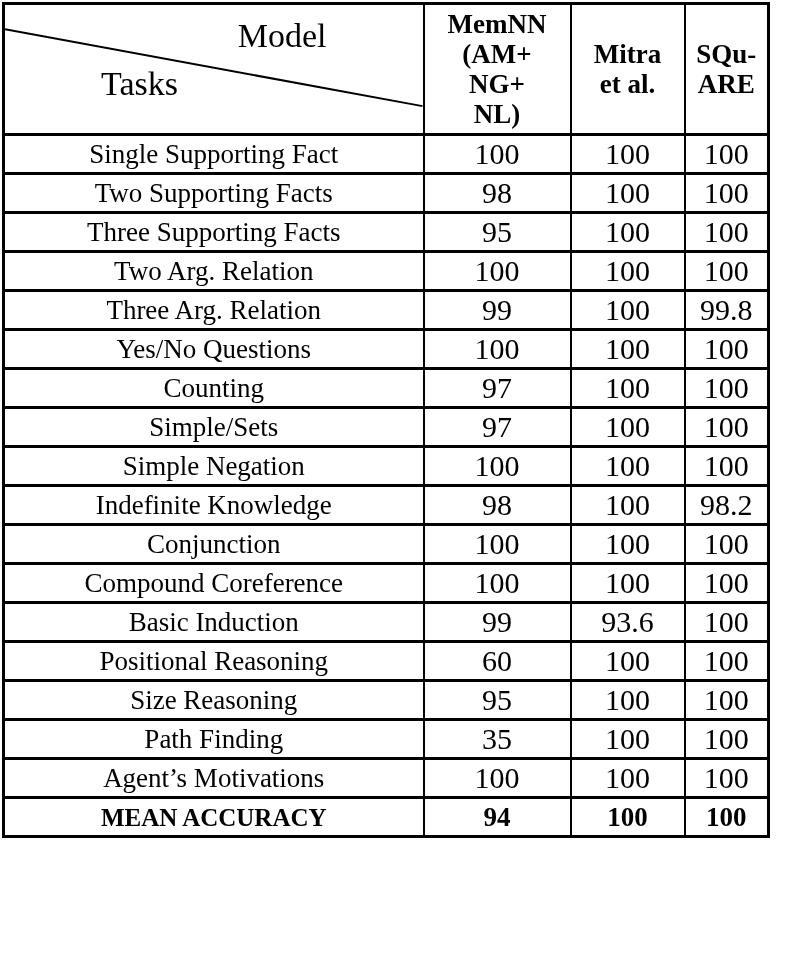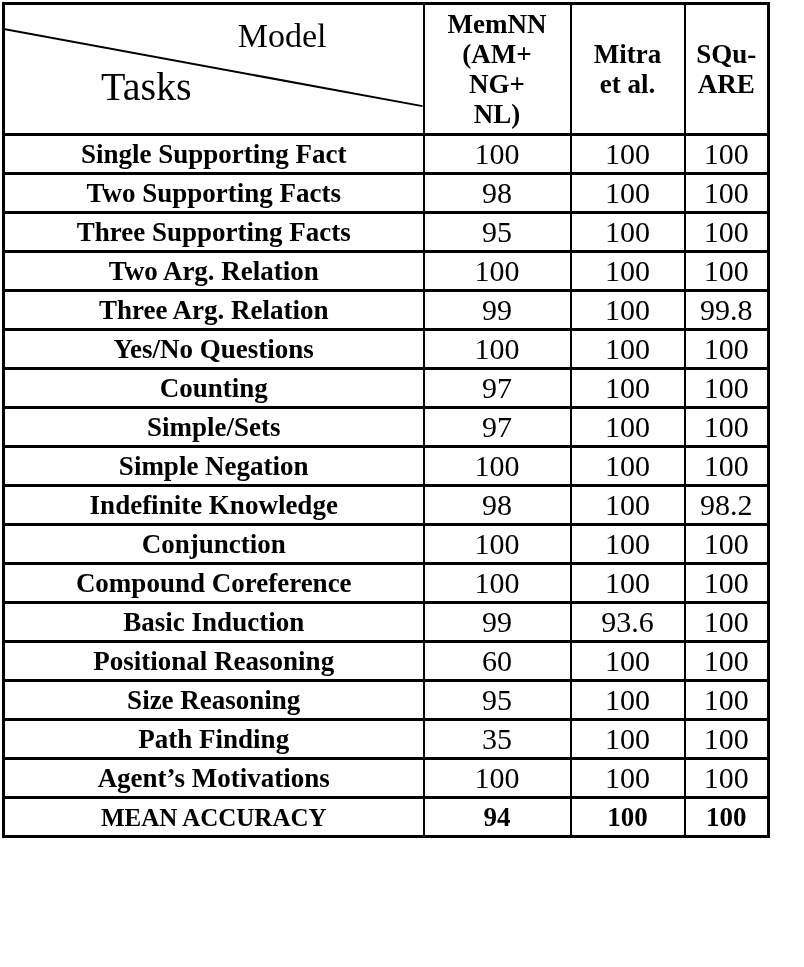--- a/index.html
+++ b/index.html
@@ -53,32 +53,32 @@
     top: 14px;
     right: 96px;
     font-size: 34px;
     font-weight: normal;
     line-height: 1;
   }
   .corner-tasks {
     position: absolute;
     top: 62px;
     left: 96px;
-    font-size: 40px;
+    font-size: 34px;
     font-weight: normal;
     line-height: 1;
   }
   th.model-col {
     font-size: 27px;
     font-weight: bold;
     line-height: 1.12;
   }
   td.task-cell {
     font-size: 27px;
-    font-weight: bold;
+    font-weight: normal;
     line-height: 1;
   }
   td.score-cell {
     font-size: 30px;
     font-weight: normal;
     line-height: 1;
   }
   tr.footer-row td.task-cell { font-size: 25px; font-weight: bold; }
   tr.footer-row td.score-cell { font-size: 27px; font-weight: bold; }
 </style>

